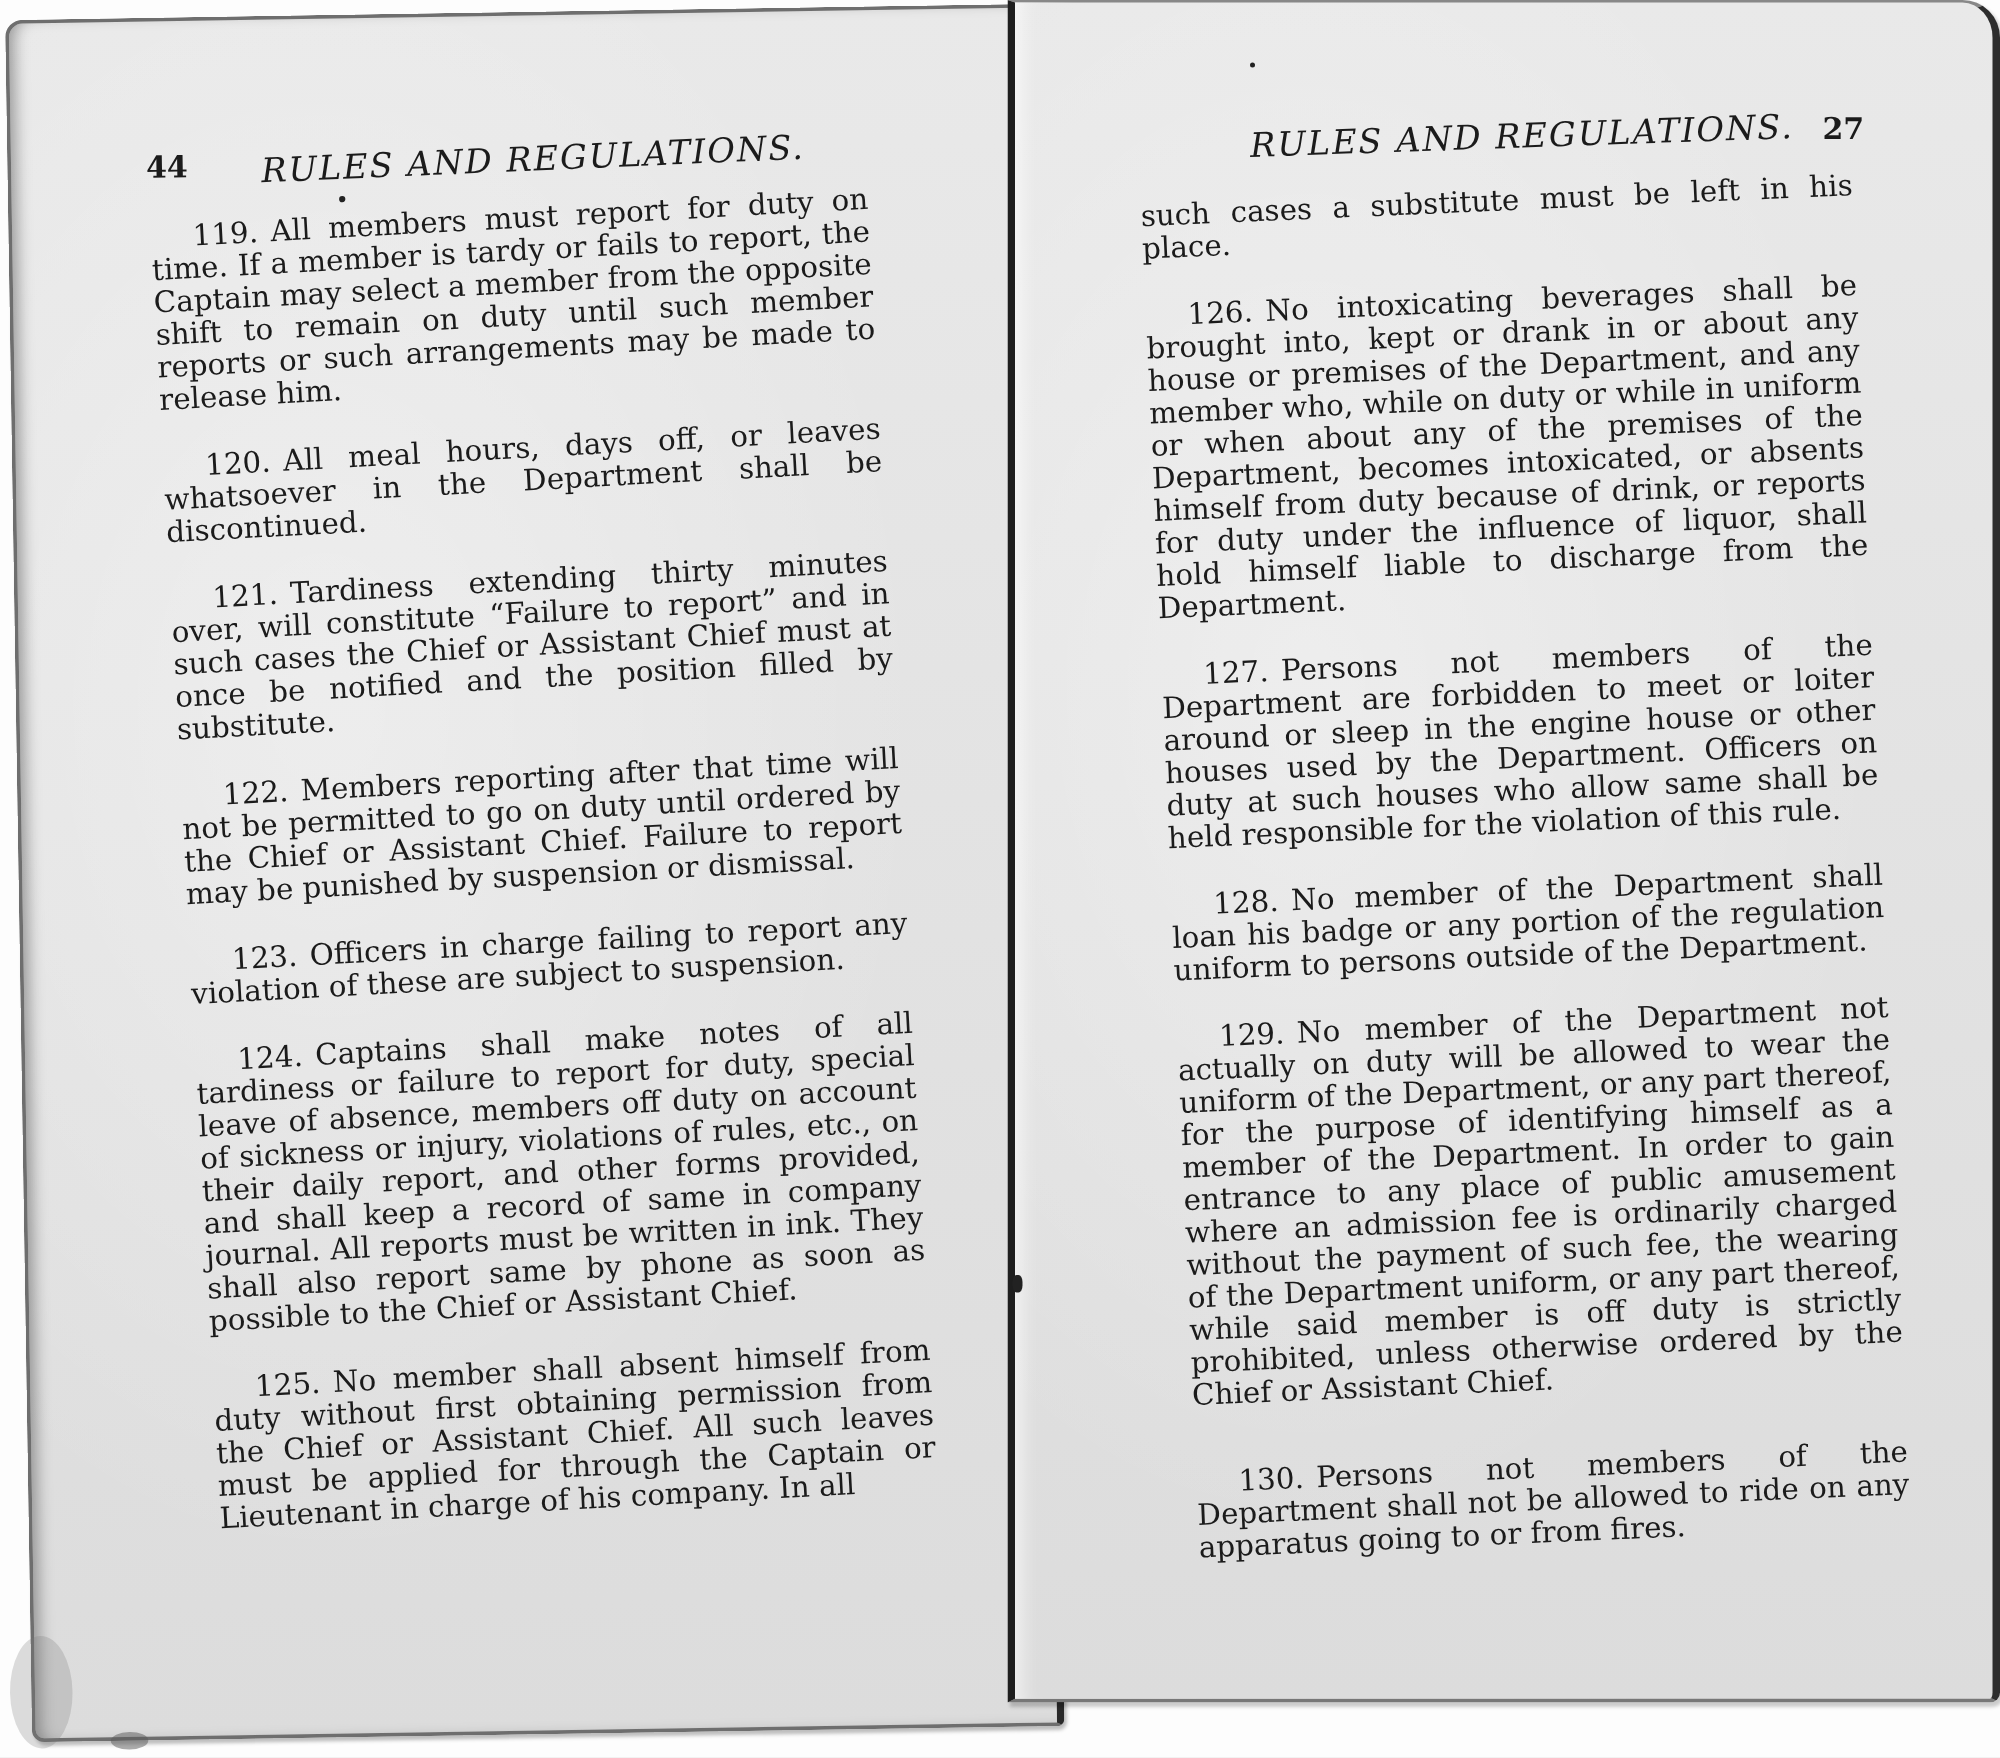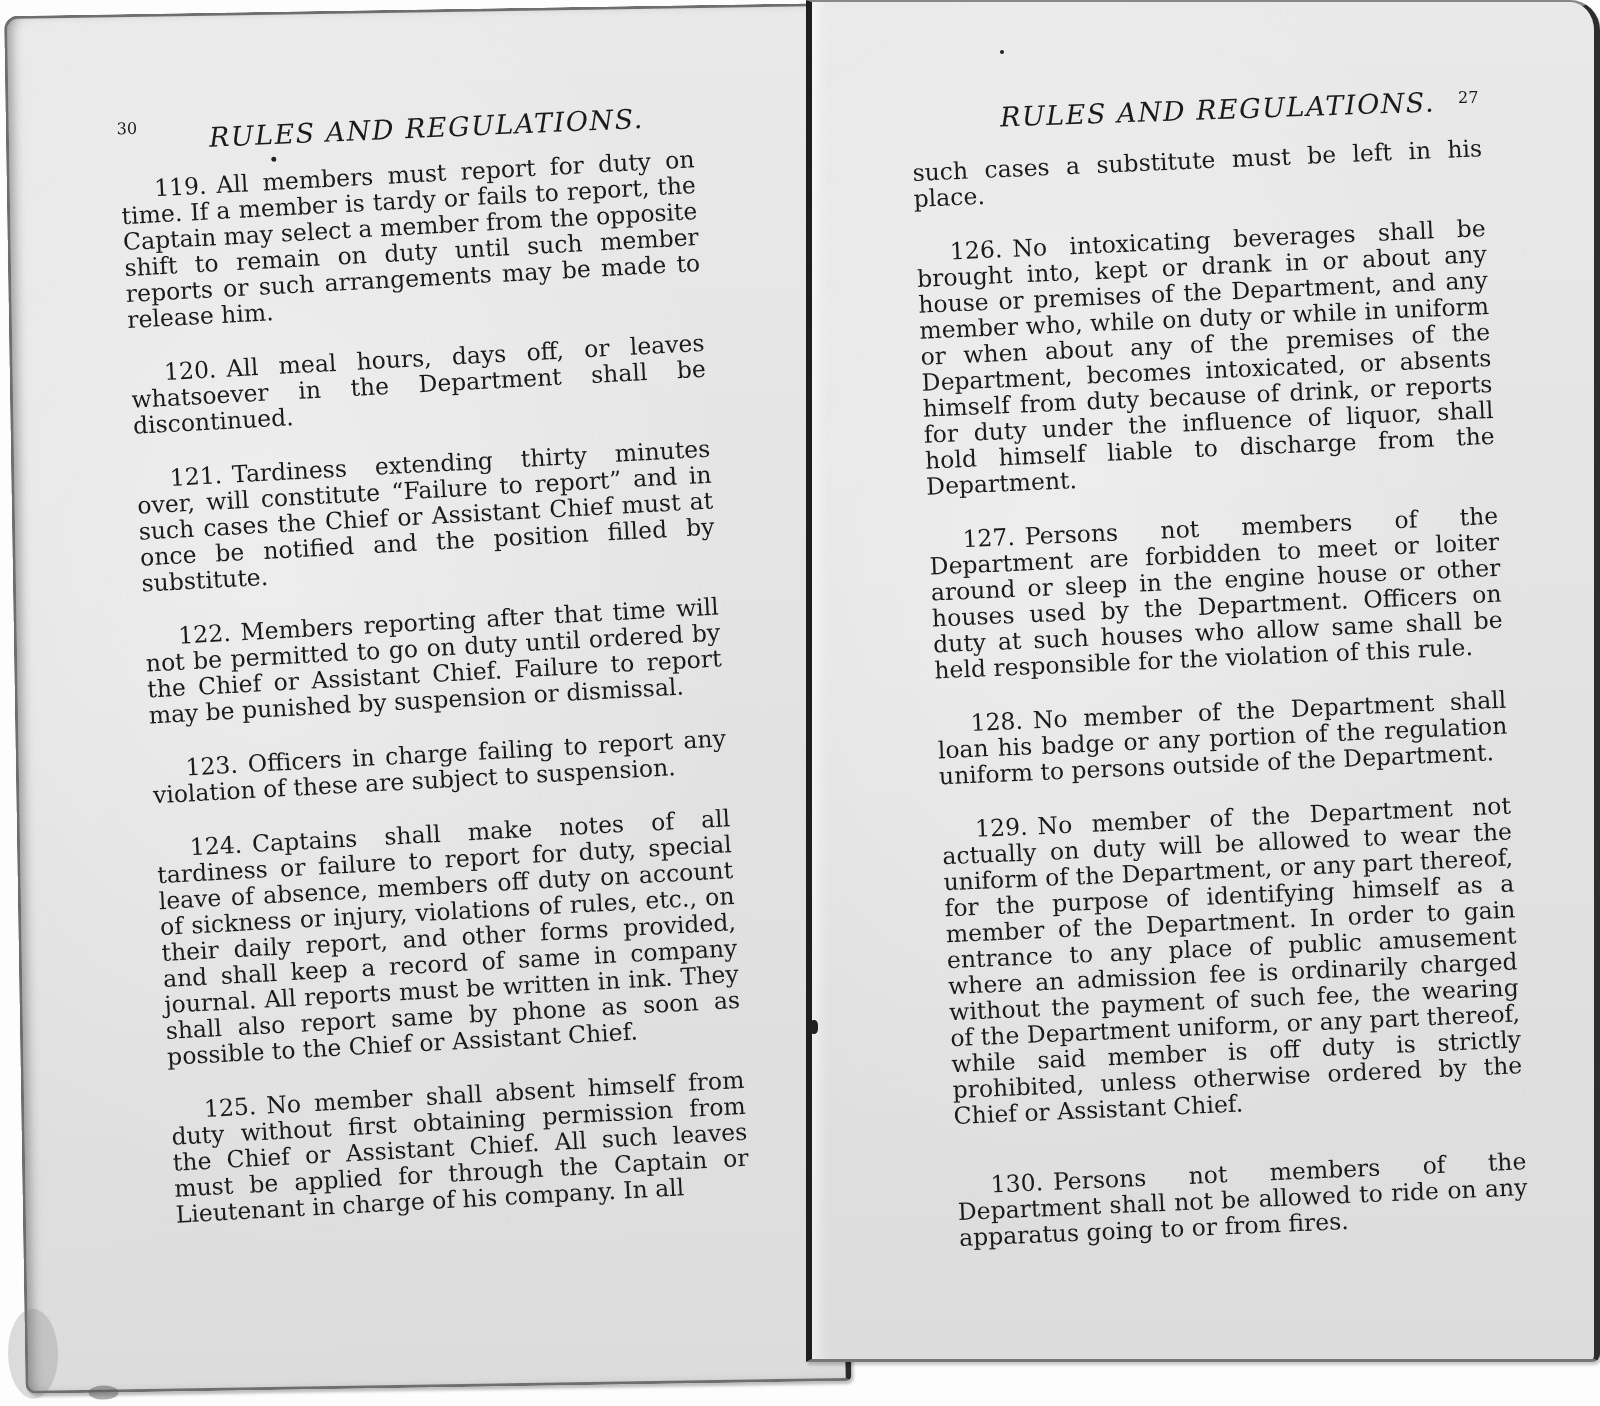--- a/index.html
+++ b/index.html
@@ -24,37 +24,37 @@
   .page-right {
     left:806px; top:0px; width:794px; height:1362px;
     border-left:6px solid #1e1e1e; border-top:2px solid #888; border-right:6px solid #2d2d2d;
     border-bottom:3px solid #777;
     border-radius:0 30px 8px 0;
     box-shadow: inset 16px 0 14px -10px rgba(255,255,255,0.6), 2px 3px 3px rgba(0,0,0,0.2);
   }
   .running-head {
     position:absolute; font-style:italic; font-size:27px; letter-spacing:1.5px; white-space:nowrap;
   }
-  .page-num { position:absolute; font-weight:normal; font-size:16px; }
+  .page-num { position:absolute; font-weight:bold; font-size:24px; }
   .col {
     position:absolute; font-size:23.5px; line-height:26px; text-align:justify;
   }
   .rule { margin:0 0 28px 0; text-indent:34px; }
   .rule .num { margin-right:10px; }
   .cont { margin:0 0 28px 0; text-indent:0; }
   .left-col { left:110px; top:160px; width:575px; transform: rotate(-2.2deg); transform-origin: 0 0; }
   .right-col { left:100px; top:158px; width:570px; transform: rotate(-2.5deg); transform-origin: 0 0; }
   .spot { position:absolute; border-radius:50%; background:#222; }
   .stain { position:absolute; border-radius:50%; background:rgba(120,120,120,0.25); }
 </style>
 </head>
 <body>
 
 <div class="page page-left">
-  <div class="page-num" style="left:108px;top:102px;">30</div>
+  <div class="page-num" style="left:108px;top:102px;">44</div>
   <div class="running-head" style="left:200px;top:100px;transform:rotate(-1.6deg);">RULES AND REGULATIONS.</div>
   <div class="spot" style="left:262px;top:142px;width:5px;height:5px;"></div>
 
   <div class="col left-col">
     <p class="rule"><span class="num">119.</span><span>All members must report for duty on time. If a member is tardy or fails to report, the Captain may select a member from the opposite shift to remain on duty until such member reports or such arrangements may be made to release him.</span></p>
     <p class="rule"><span class="num">120.</span><span>All meal hours, days off, or leaves whatsoever in the Department shall be discontinued.</span></p>
     <p class="rule"><span class="num">121.</span><span>Tardiness extending thirty minutes over, will constitute “Failure to report” and in such cases the Chief or Assistant Chief must at once be notified and the position filled by substitute.</span></p>
     <p class="rule"><span class="num">122.</span><span>Members reporting after that time will not be permitted to go on duty until ordered by the Chief or Assistant Chief. Failure to report may be punished by suspension or dismissal.</span></p>
     <p class="rule"><span class="num">123.</span><span>Officers in charge failing to report any violation of these are subject to suspension.</span></p>
     <p class="rule"><span class="num">124.</span><span>Captains shall make notes of all tardiness or failure to report for duty, special leave of absence, members off duty on account of sickness or injury, violations of rules, etc., on their daily report, and other forms provided, and shall keep a record of same in company journal. All reports must be written in ink. They shall also report same by phone as soon as possible to the Chief or Assistant Chief.</span></p>

